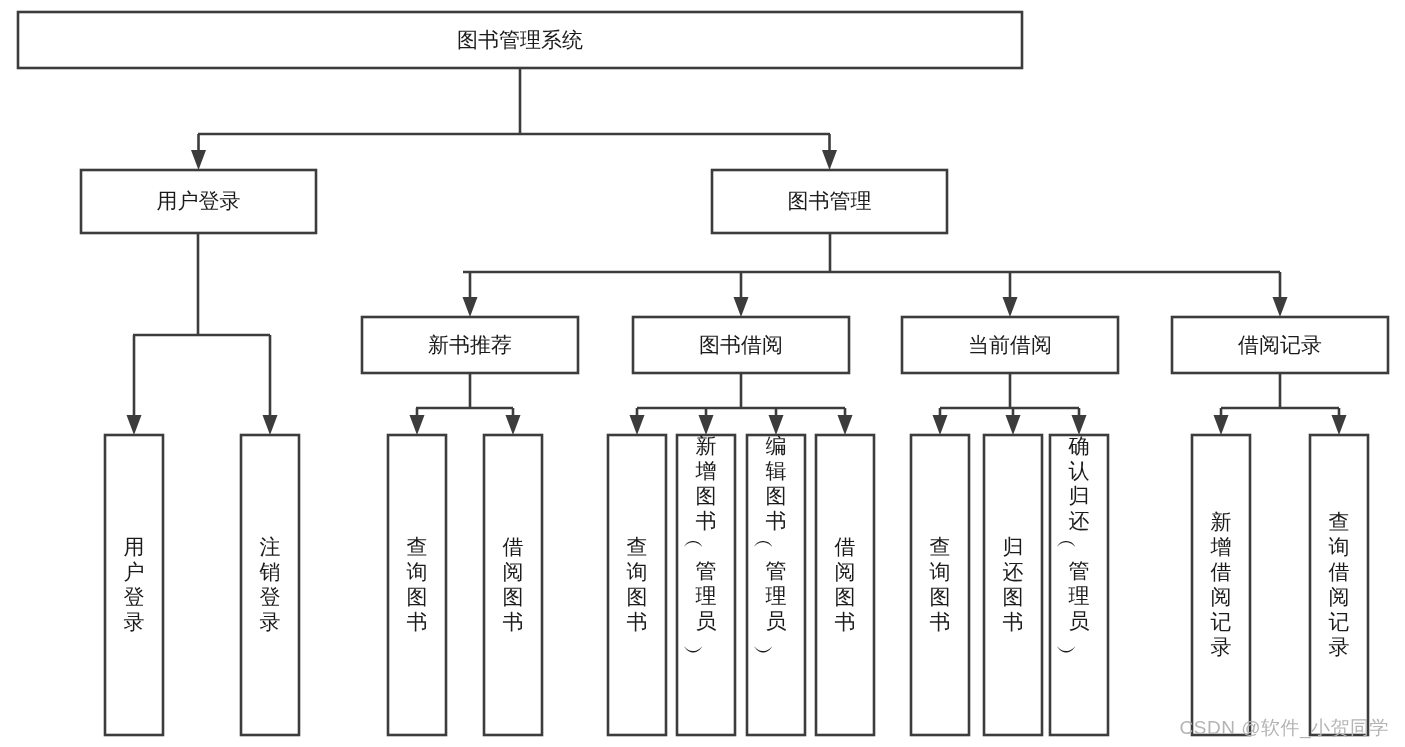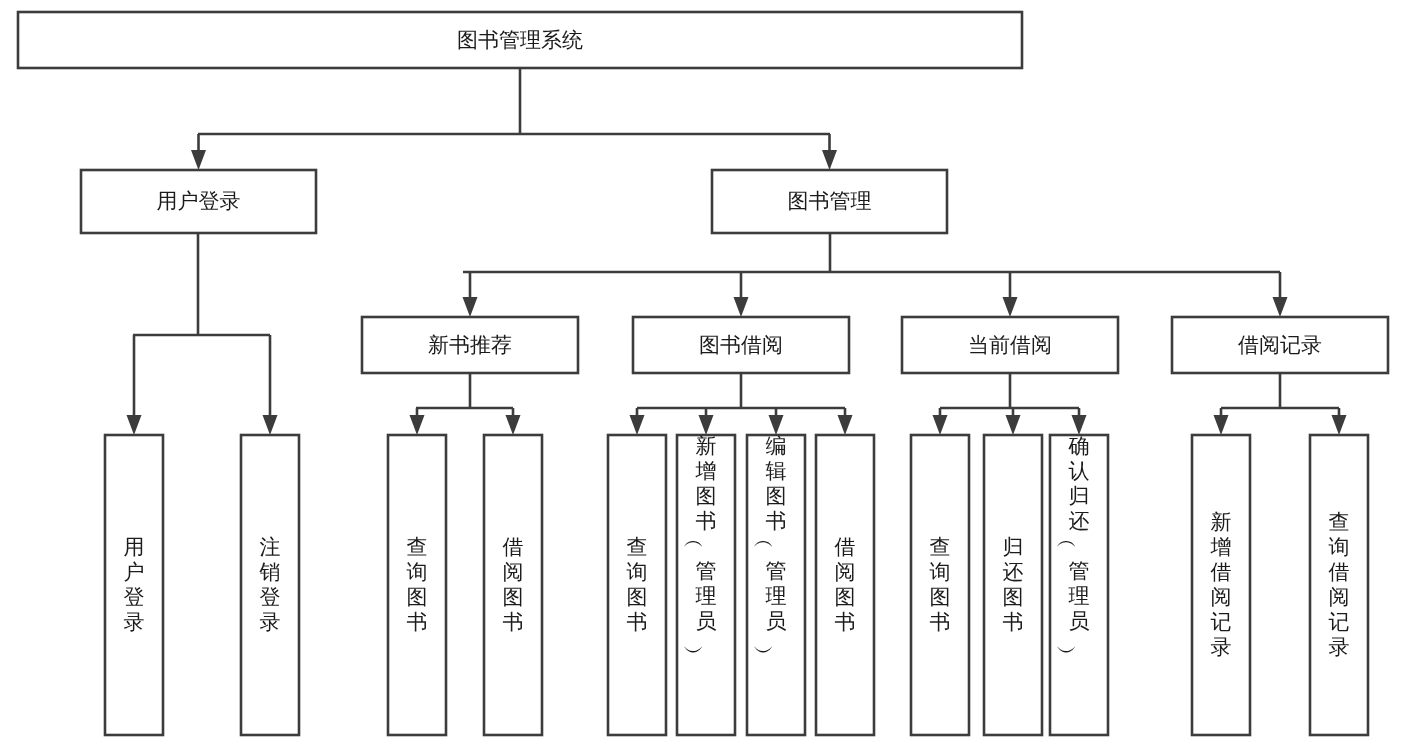--- a/index.html
+++ b/index.html
@@ -253,13 +253,14 @@
         <g>
           <rect x="1192" y="435" width="58" height="300" class="node-box"></rect>
           <text x="1221" class="node-label-v" y="529"><tspan x="1221" dy="0">新</tspan><tspan x="1221" dy="25">增</tspan><tspan x="1221" dy="25">借</tspan><tspan x="1221" dy="25">阅</tspan><tspan x="1221" dy="25">记</tspan><tspan x="1221" dy="25">录</tspan></text>
         </g>
         <g>
           <rect x="1310" y="435" width="58" height="300" class="node-box"></rect>
           <text x="1339" class="node-label-v" y="529"><tspan x="1339" dy="0">查</tspan><tspan x="1339" dy="25">询</tspan><tspan x="1339" dy="25">借</tspan><tspan x="1339" dy="25">阅</tspan><tspan x="1339" dy="25">记</tspan><tspan x="1339" dy="25">录</tspan></text>
         </g>
       </g>
   </svg>
+  <div class="watermark">CSDN @软件_小贺同学</div>
 </div>
 
 </body></html>

